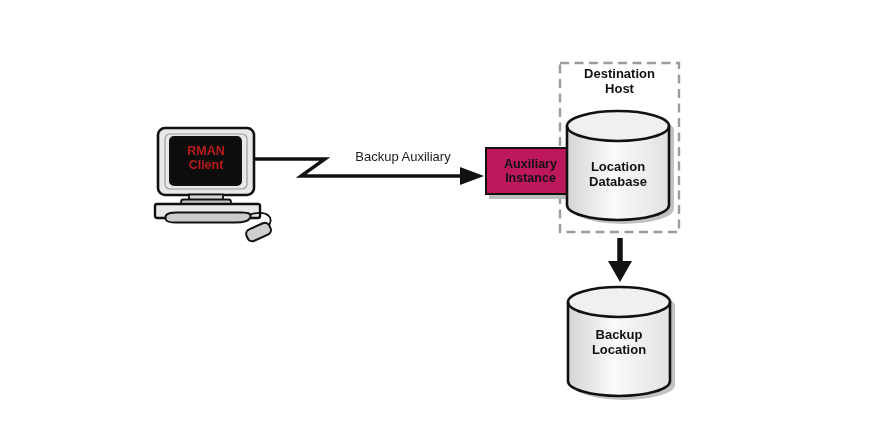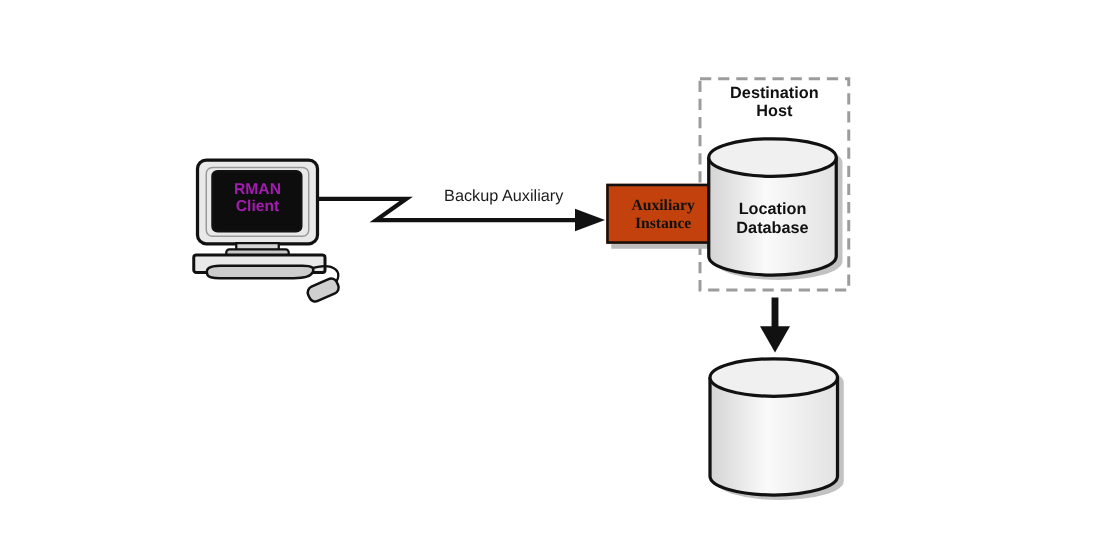--- a/index.html
+++ b/index.html
@@ -18,40 +18,39 @@
   .abs { position: absolute; }
   .node-label {
     white-space: pre-line;
     text-align: center;
     font-weight: bold;
     font-size: 13px;
     line-height: 1.15;
     color: #111111;
   }
   .screen-label {
-    color: #a21caf;
+    color: #b91c1c;
     font-size: 12.5px;
   }
   .edge-label {
     font-size: 13px;
     font-weight: normal;
     color: #1c1c1c;
     white-space: nowrap;
   }
   .aux-box {
     left: 485px; top: 147px;
     width: 91px; height: 48px;
     box-sizing: border-box;
-    background: #c2410c;
+    background: #be185d;
     border: 2.5px solid #111111;
     box-shadow: 4px 4px 0 #bdbdbd;
     display: flex;
     align-items: center;
     justify-content: center;
-    font-family: Liberation Serif, serif;
   }
   .aux-box .node-label { font-size: 12.5px; }
   svg { display: block; }
 </style>
 </head>
 <body>
 
 <div class="canvas">
 
   <svg class="abs" style="left:150px; top:124px;" width="128" height="122" viewBox="0 0 128 122">
@@ -123,14 +122,16 @@
       <linearGradient id="cylGradB" x1="0" y1="0" x2="1" y2="0">
         <stop offset="0" stop-color="#d4d4d4"></stop>
         <stop offset="0.45" stop-color="#fafafa"></stop>
         <stop offset="1" stop-color="#e2e2e2"></stop>
       </linearGradient>
     </defs>
     <path d="M 8 22 V 101 A 51 15 0 0 0 110 101 V 22 A 51 15 0 0 0 8 22 Z" fill="#c2c2c2"></path>
     <path d="M 3 18 V 97 A 51 15 0 0 0 105 97 V 18" fill="url(#cylGradB)" stroke="#111111" stroke-width="2.6"></path>
     <ellipse cx="54" cy="18" rx="51" ry="15" fill="#f0f0f0" stroke="#111111" stroke-width="2.6"></ellipse>
   </svg>
+  <div class="abs node-label" style="left:568px; top:328px; width:102px;">Backup
+Location</div>
 
 </div>
 
 </body></html>

